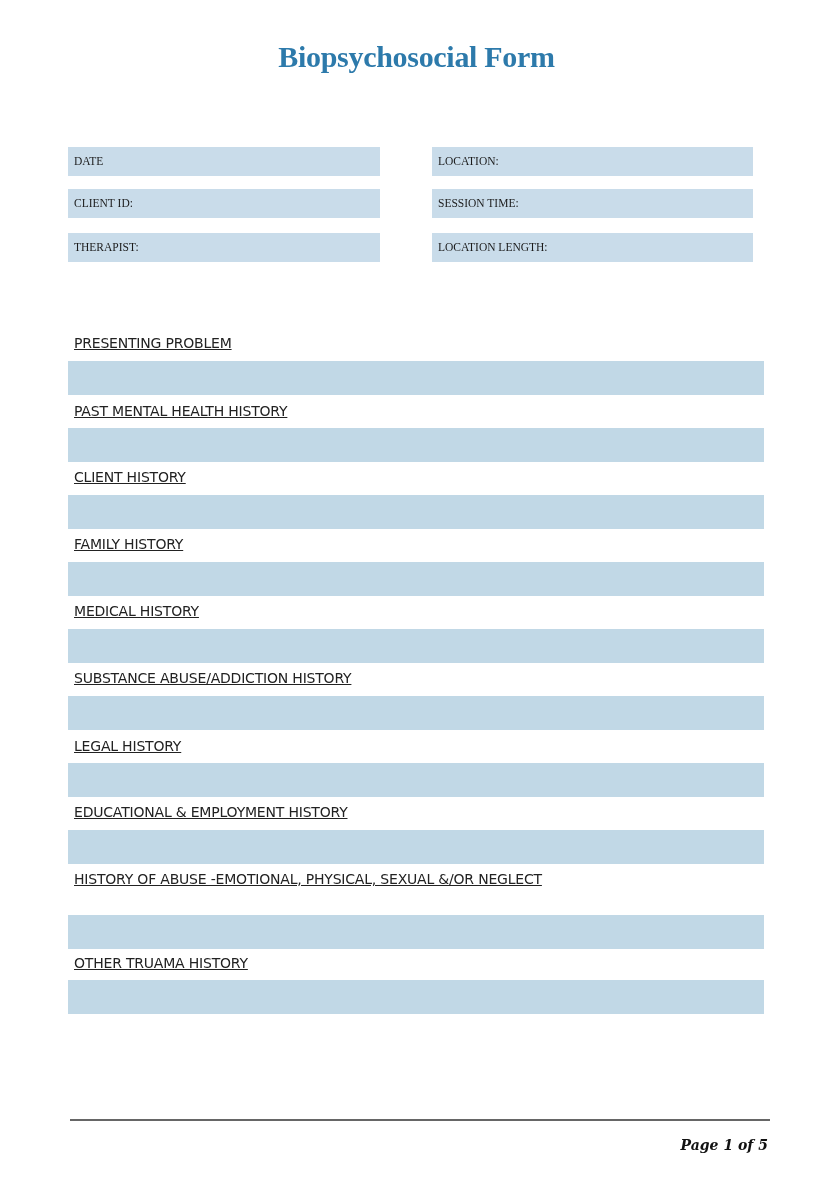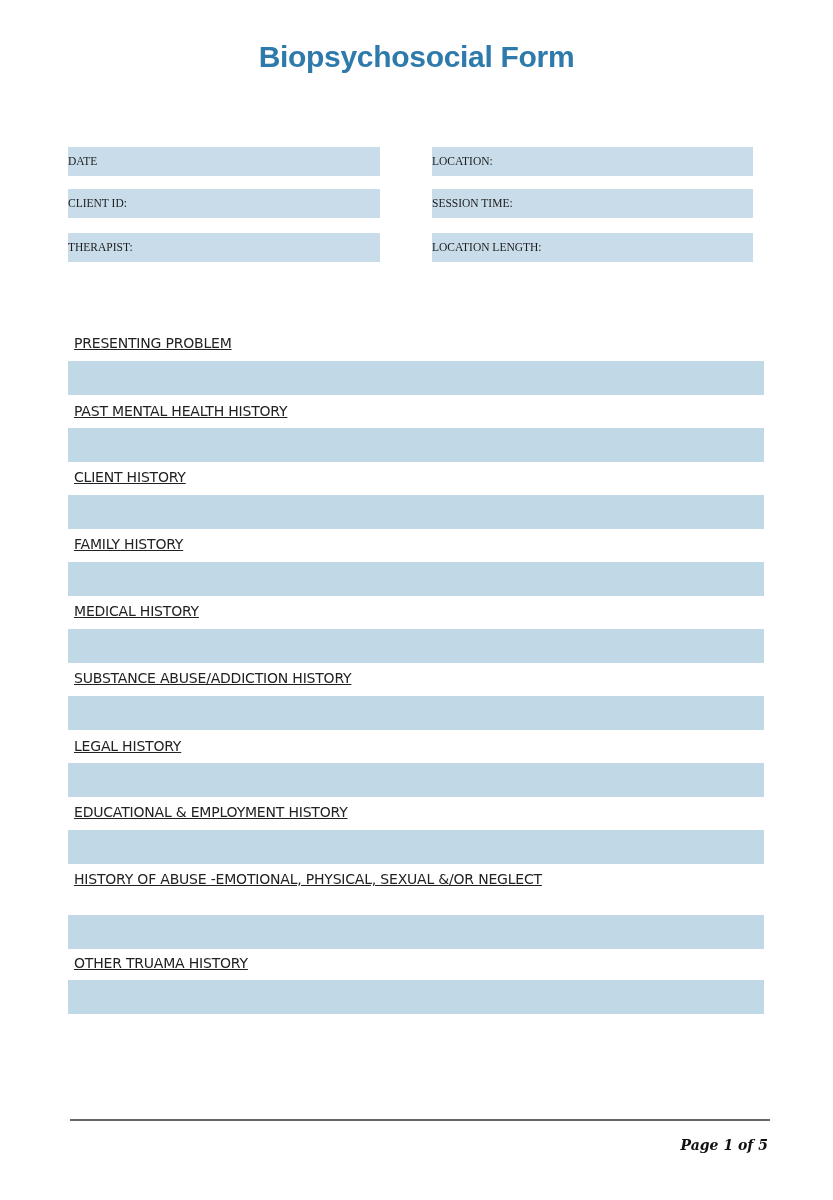--- a/index.html
+++ b/index.html
@@ -1,25 +1,25 @@
 <!DOCTYPE html>
 <html><head>
 <meta charset="utf-8">
 <style>
   html, body { margin: 0; padding: 0; background: #ffffff; }
   body { width: 833px; height: 1200px; position: relative; overflow: hidden; }
   .title {
     position: absolute; left: 0; top: 40px; width: 833px; text-align: center;
-    font-family: Liberation Sans, sans-serif; font-weight: bold;
+    font-family: Liberation Serif, serif; font-weight: bold;
     font-size: 30px; color: #2d7aab; letter-spacing: -0.3px;
   }
   .hfield {
     position: absolute; height: 29px; background: #c9dcea;
     font-family: "Liberation Serif", "DejaVu Serif", serif; font-size: 11.5px;
-    color: #1c1c1c; line-height: 29px; padding-left: 0; box-sizing: border-box;
+    color: #1c1c1c; line-height: 29px; padding-left: 6px; box-sizing: border-box;
   }
   .left { left: 68px; width: 312px; }
   .right { left: 432px; width: 321px; }
   .sec-label {
     position: absolute; left: 74px;
     font-family: "DejaVu Sans", "Liberation Sans", sans-serif; font-size: 14px;
     color: #222; letter-spacing: -0.2px; text-decoration: underline;
   }
   .sec-field {
     position: absolute; left: 68px; width: 696px; height: 34px; background: #c1d8e6;

